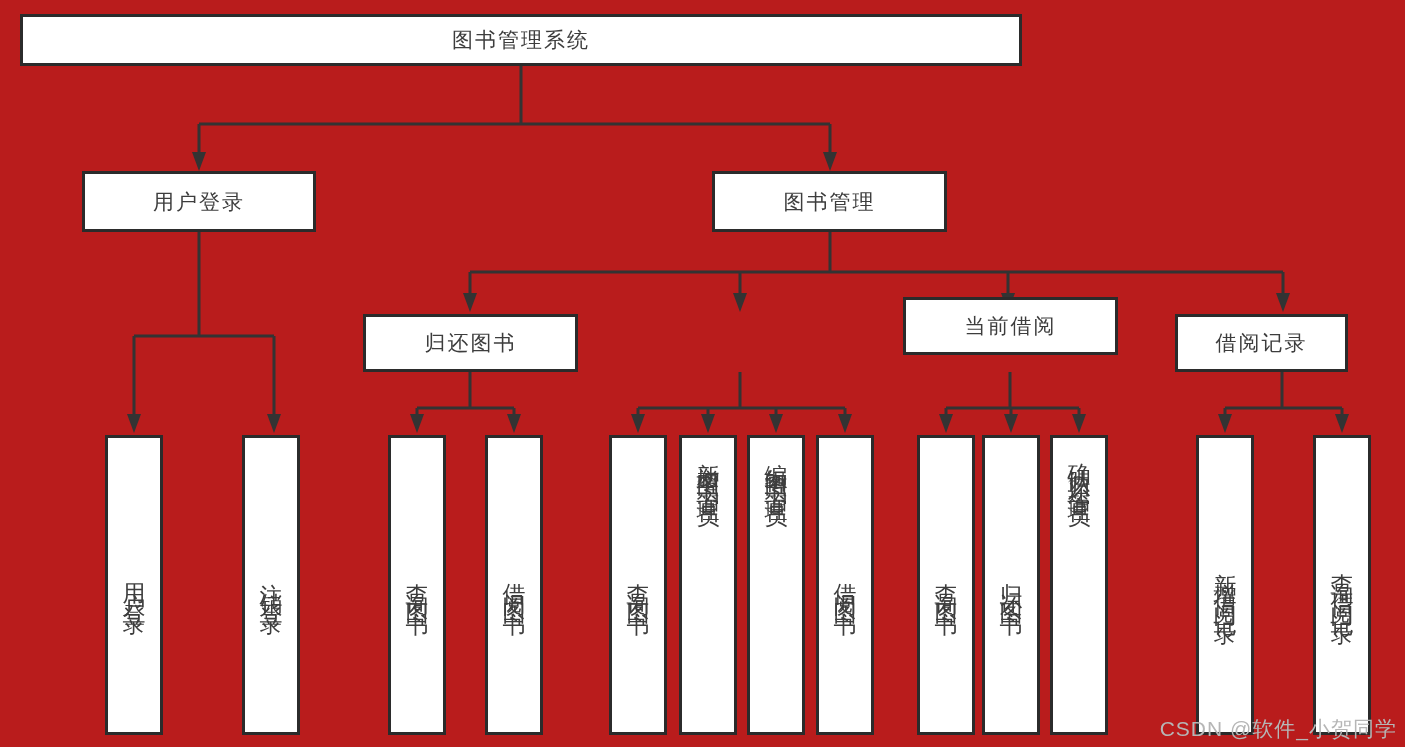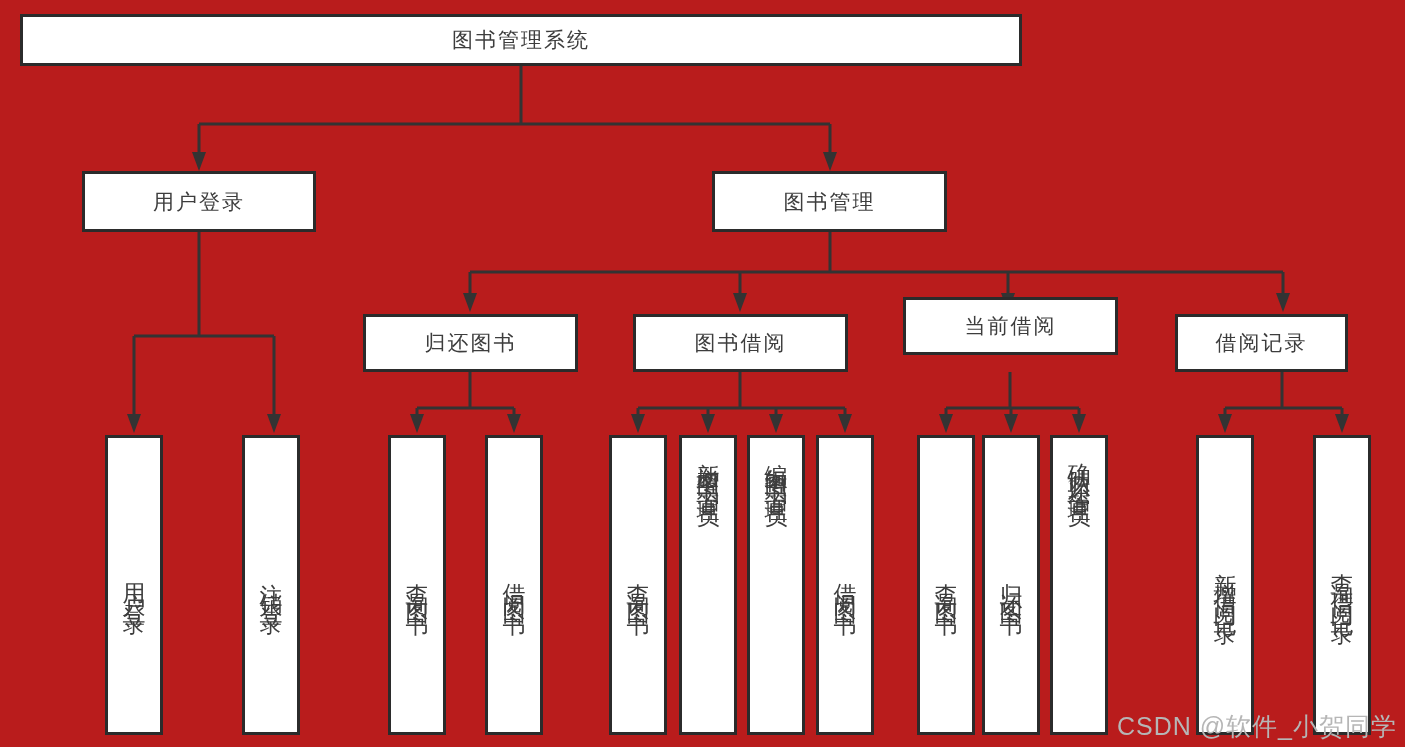--- a/index.html
+++ b/index.html
@@ -18,21 +18,21 @@
   .h-box { font-size:21px; letter-spacing:2px; }
   .v-box { top:435px; width:58px; height:300px; }
   .v-box .vlbl {
     writing-mode:vertical-rl; text-orientation:mixed;
     font-size:23px; letter-spacing:10px; line-height:1;
   }
   .v-box.long { align-items:flex-start; padding-top:7px; }
   .v-box.long .vlbl { letter-spacing:6px; }
   .watermark {
     position:absolute; right:8px; bottom:4px;
-    font-size:25px; color:#b6b6b6; letter-spacing:1px;
+    font-size:21px; color:#b6b6b6; letter-spacing:1px;
     z-index:3; pointer-events:none;
   }
 </style>
 </head>
 <body>
 
 <div class="canvas">
 
   <svg class="connectors" width="1405" height="747" viewBox="0 0 1405 747" fill="none" xmlns="http://www.w3.org/2000/svg">
     <g stroke="#333333" stroke-width="3">
@@ -84,23 +84,20 @@
   <div class="box h-box" style="left:82px;top:171px;width:234px;height:61px">
     <span>用户登录</span>
   </div>
   <div class="box h-box" style="left:712px;top:171px;width:235px;height:61px">
     <span>图书管理</span>
   </div>
 
   <div class="box h-box" style="left:363px;top:314px;width:215px;height:58px">
     <span>归还图书</span>
   </div>
-  <div class="box h-box" style="left:633px;top:314px;width:215px;height:58px">
-    <span>图书借阅</span>
-  </div>
   <div class="box h-box" style="left:903px;top:297px;width:215px;height:58px">
     <span>当前借阅</span>
   </div>
   <div class="box h-box" style="left:1175px;top:314px;width:173px;height:58px">
     <span>借阅记录</span>
   </div>
 
   <div class="box v-box" style="left:105px">
     <span class="vlbl">用户登录</span>
   </div>

